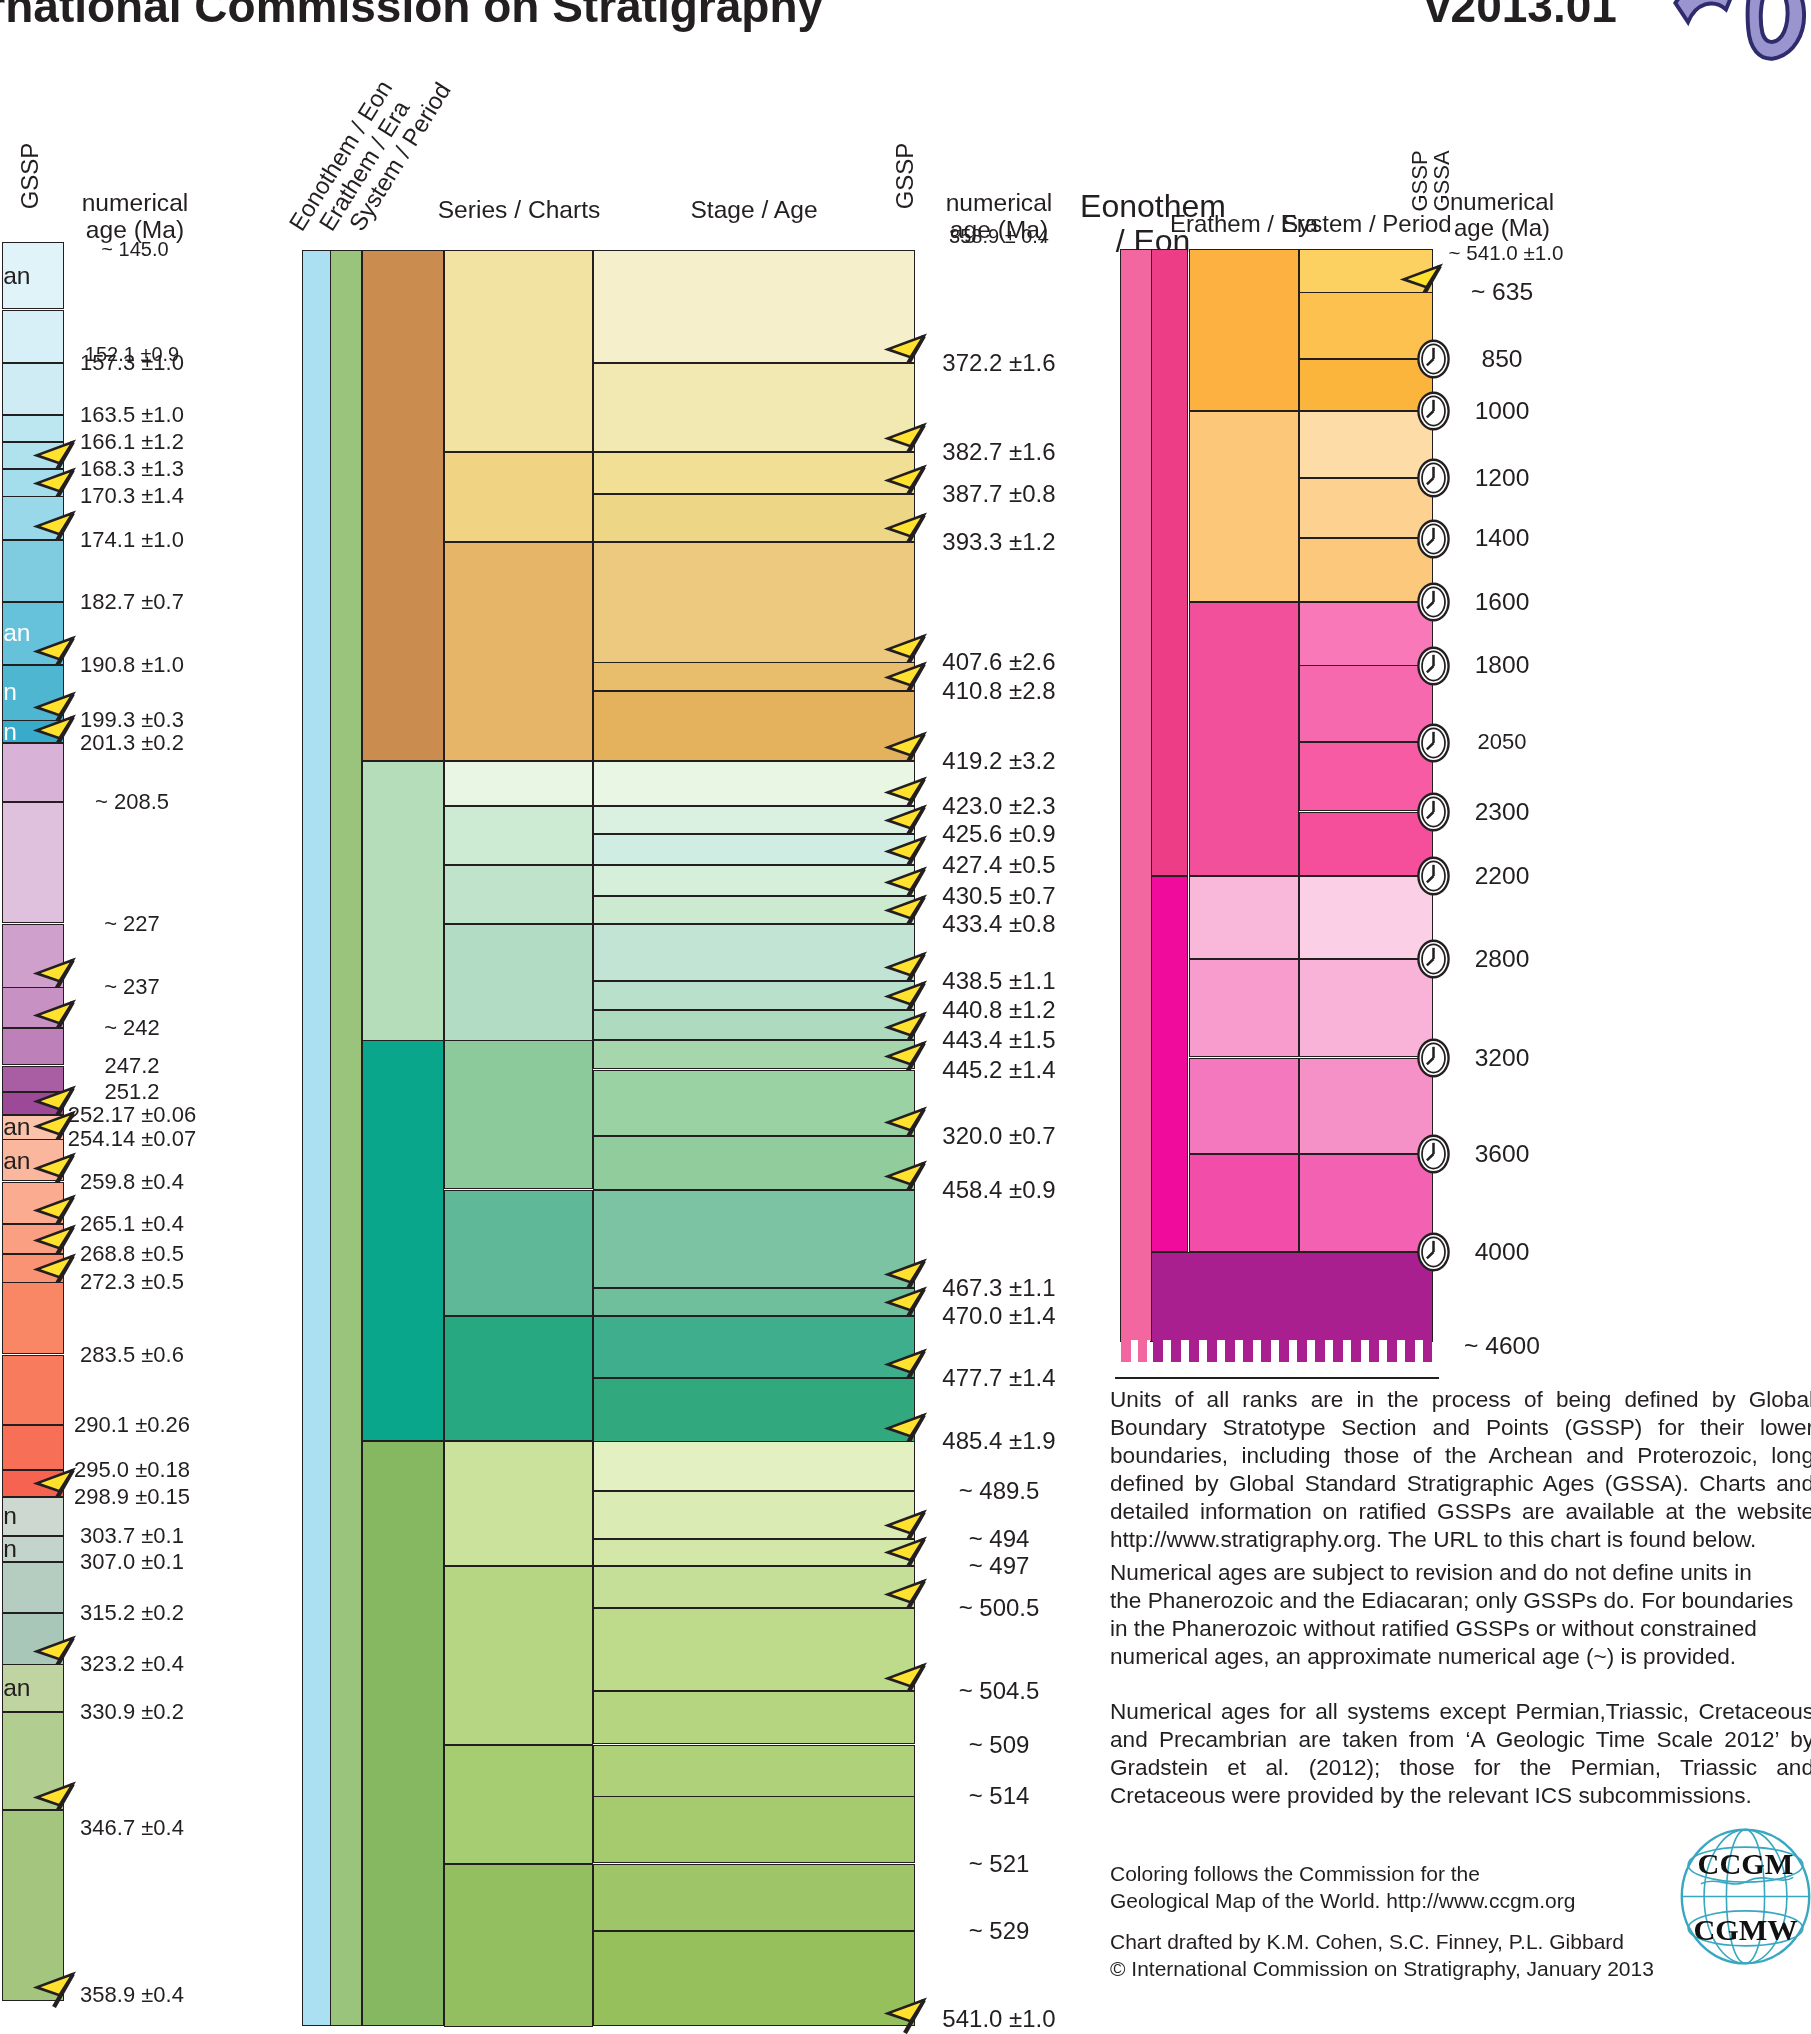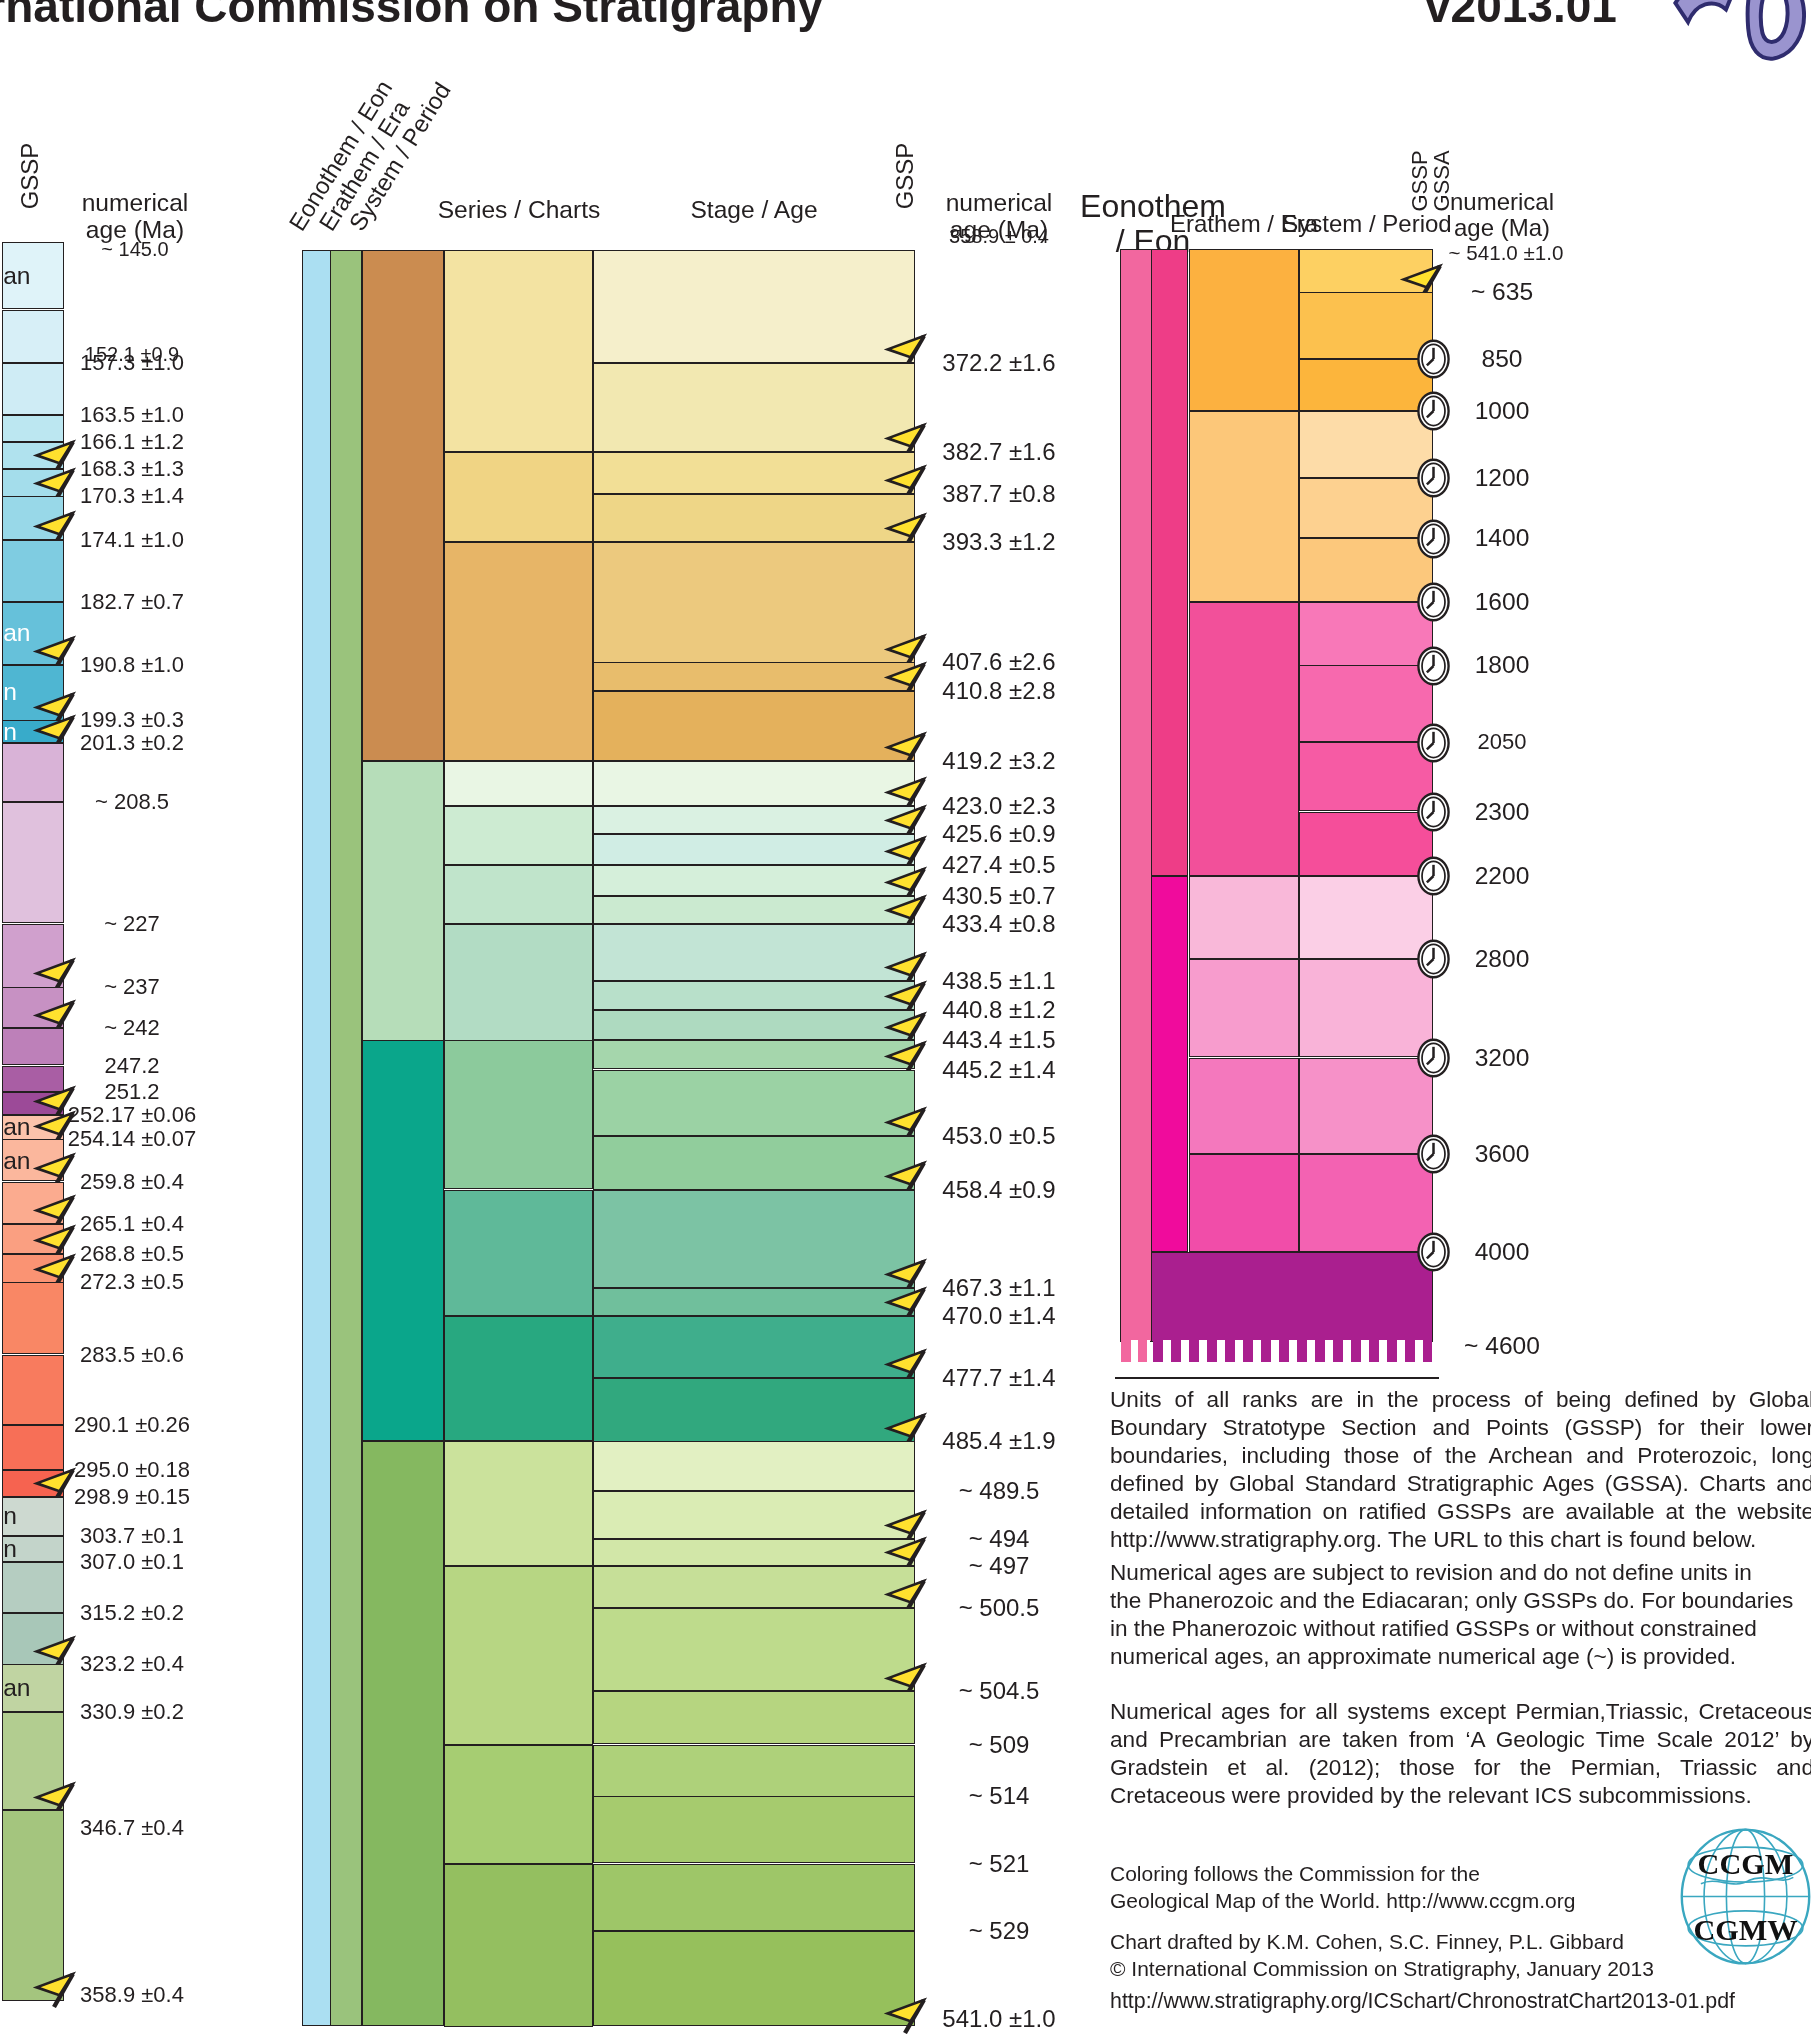--- a/index.html
+++ b/index.html
@@ -82,21 +82,20 @@
       <div style="position: relative;">Cretaceous were provided by the relevant ICS subcommissions.</div>
     </div>
   <div id="note4" class="note small" style="left:1110px;top:1860px;">
       <div style="position: relative;">Coloring follows the Commission for the</div>
       <div style="position: relative;">Geological Map of the World. http://www.ccgm.org</div>
     </div>
   <div id="note5" class="note small" style="left:1110px;top:1928px;">
       <div style="position: relative;">Chart drafted by K.M. Cohen, S.C. Finney, P.L. Gibbard</div>
       <div style="position: relative;">© International Commission on Stratigraphy, January 2013</div>
     </div>
-  <div style="left:1110px;top:1989px;font-size:21.4px;">http://www.stratigraphy.org/ICSchart/ChronostratChart2013-01.pdf</div>
 
   <svg style="left:1677px;top:1828px;" width="137" height="137" viewBox="0 0 172 172">
     <ellipse cx="86" cy="86" rx="80" ry="84" fill="none" stroke="#3aa7c0" stroke-width="3"></ellipse>
     <ellipse cx="86" cy="86" rx="52" ry="84" fill="none" stroke="#3aa7c0" stroke-width="2"></ellipse>
     <ellipse cx="86" cy="86" rx="24" ry="84" fill="none" stroke="#3aa7c0" stroke-width="2"></ellipse>
     <line x1="6" y1="86" x2="166" y2="86" stroke="#3aa7c0" stroke-width="2"></line>
     <ellipse cx="86" cy="46" rx="72" ry="22" fill="none" stroke="#3aa7c0" stroke-width="2"></ellipse>
     <ellipse cx="86" cy="126" rx="72" ry="22" fill="none" stroke="#3aa7c0" stroke-width="2"></ellipse>
     <path d="M30 70 C50 60 70 78 90 66 C110 56 130 72 146 62" fill="none" stroke="#3aa7c0" stroke-width="2"></path>
     <text x="86" y="58" text-anchor="middle" font-family="Liberation Serif,serif" font-size="38" font-weight="bold" fill="#111">CCGM</text>
@@ -561,21 +560,21 @@
     <div style="left: 999px; top: 761px; font-size: 24px; white-space: nowrap; transform: translate(-50%, -50%);">419.2 ±3.2</div>
     <div style="left: 999px; top: 806px; font-size: 24px; white-space: nowrap; transform: translate(-50%, -50%); text-align: right;">423.0 ±2.3</div>
     <div style="left: 999px; top: 834px; font-size: 24px; white-space: nowrap; transform: translate(-50%, -50%);">425.6 ±0.9</div>
     <div style="left: 999px; top: 865px; font-size: 24px; white-space: nowrap; transform: translate(-50%, -50%);">427.4 ±0.5</div>
     <div style="left: 999px; top: 896px; font-size: 24px; white-space: nowrap; transform: translate(-50%, -50%);">430.5 ±0.7</div>
     <div style="left: 999px; top: 924px; font-size: 24px; white-space: nowrap; transform: translate(-50%, -50%);">433.4 ±0.8</div>
     <div style="left: 999px; top: 981px; font-size: 24px; white-space: nowrap; transform: translate(-50%, -50%);">438.5 ±1.1</div>
     <div style="left: 999px; top: 1010px; font-size: 24px; white-space: nowrap; transform: translate(-50%, -50%);">440.8 ±1.2</div>
     <div style="left: 999px; top: 1040px; font-size: 24px; white-space: nowrap; transform: translate(-50%, -50%);">443.4 ±1.5</div>
     <div style="left: 999px; top: 1070px; font-size: 24px; white-space: nowrap; transform: translate(-50%, -50%);">445.2 ±1.4</div>
-    <div style="left: 999px; top: 1136px; font-size: 24px; white-space: nowrap; transform: translate(-50%, -50%);">453.0 ±0.5</div>
+    <div style="left: 999px; top: 1136px; font-size: 24px; white-space: nowrap; transform: translate(-50%, -50%);">320.0 ±0.7</div>
     <div style="left: 999px; top: 1190px; font-size: 24px; white-space: nowrap; transform: translate(-50%, -50%);">458.4 ±0.9</div>
     <div style="left: 999px; top: 1288px; font-size: 24px; white-space: nowrap; transform: translate(-50%, -50%);">467.3 ±1.1</div>
     <div style="left: 999px; top: 1316px; font-size: 24px; white-space: nowrap; transform: translate(-50%, -50%);">470.0 ±1.4</div>
     <div style="left: 999px; top: 1378px; font-size: 24px; white-space: nowrap; transform: translate(-50%, -50%);">477.7 ±1.4</div>
     <div style="left: 999px; top: 1441px; font-size: 24px; white-space: nowrap; transform: translate(-50%, -50%);">485.4 ±1.9</div>
     <div style="left: 999px; top: 1491px; font-size: 24px; white-space: nowrap; transform: translate(-50%, -50%);">~ 489.5</div>
     <div style="left: 999px; top: 1539px; font-size: 24px; white-space: nowrap; transform: translate(-50%, -50%);">~ 494</div>
     <div style="left: 999px; top: 1566px; font-size: 24px; white-space: nowrap; transform: translate(-50%, -50%);">~ 497</div>
     <div style="left: 999px; top: 1608px; font-size: 24px; white-space: nowrap; transform: translate(-50%, -50%);">~ 500.5</div>
     <div style="left: 999px; top: 1691px; font-size: 24px; white-space: nowrap; transform: translate(-50%, -50%);">~ 504.5</div>

